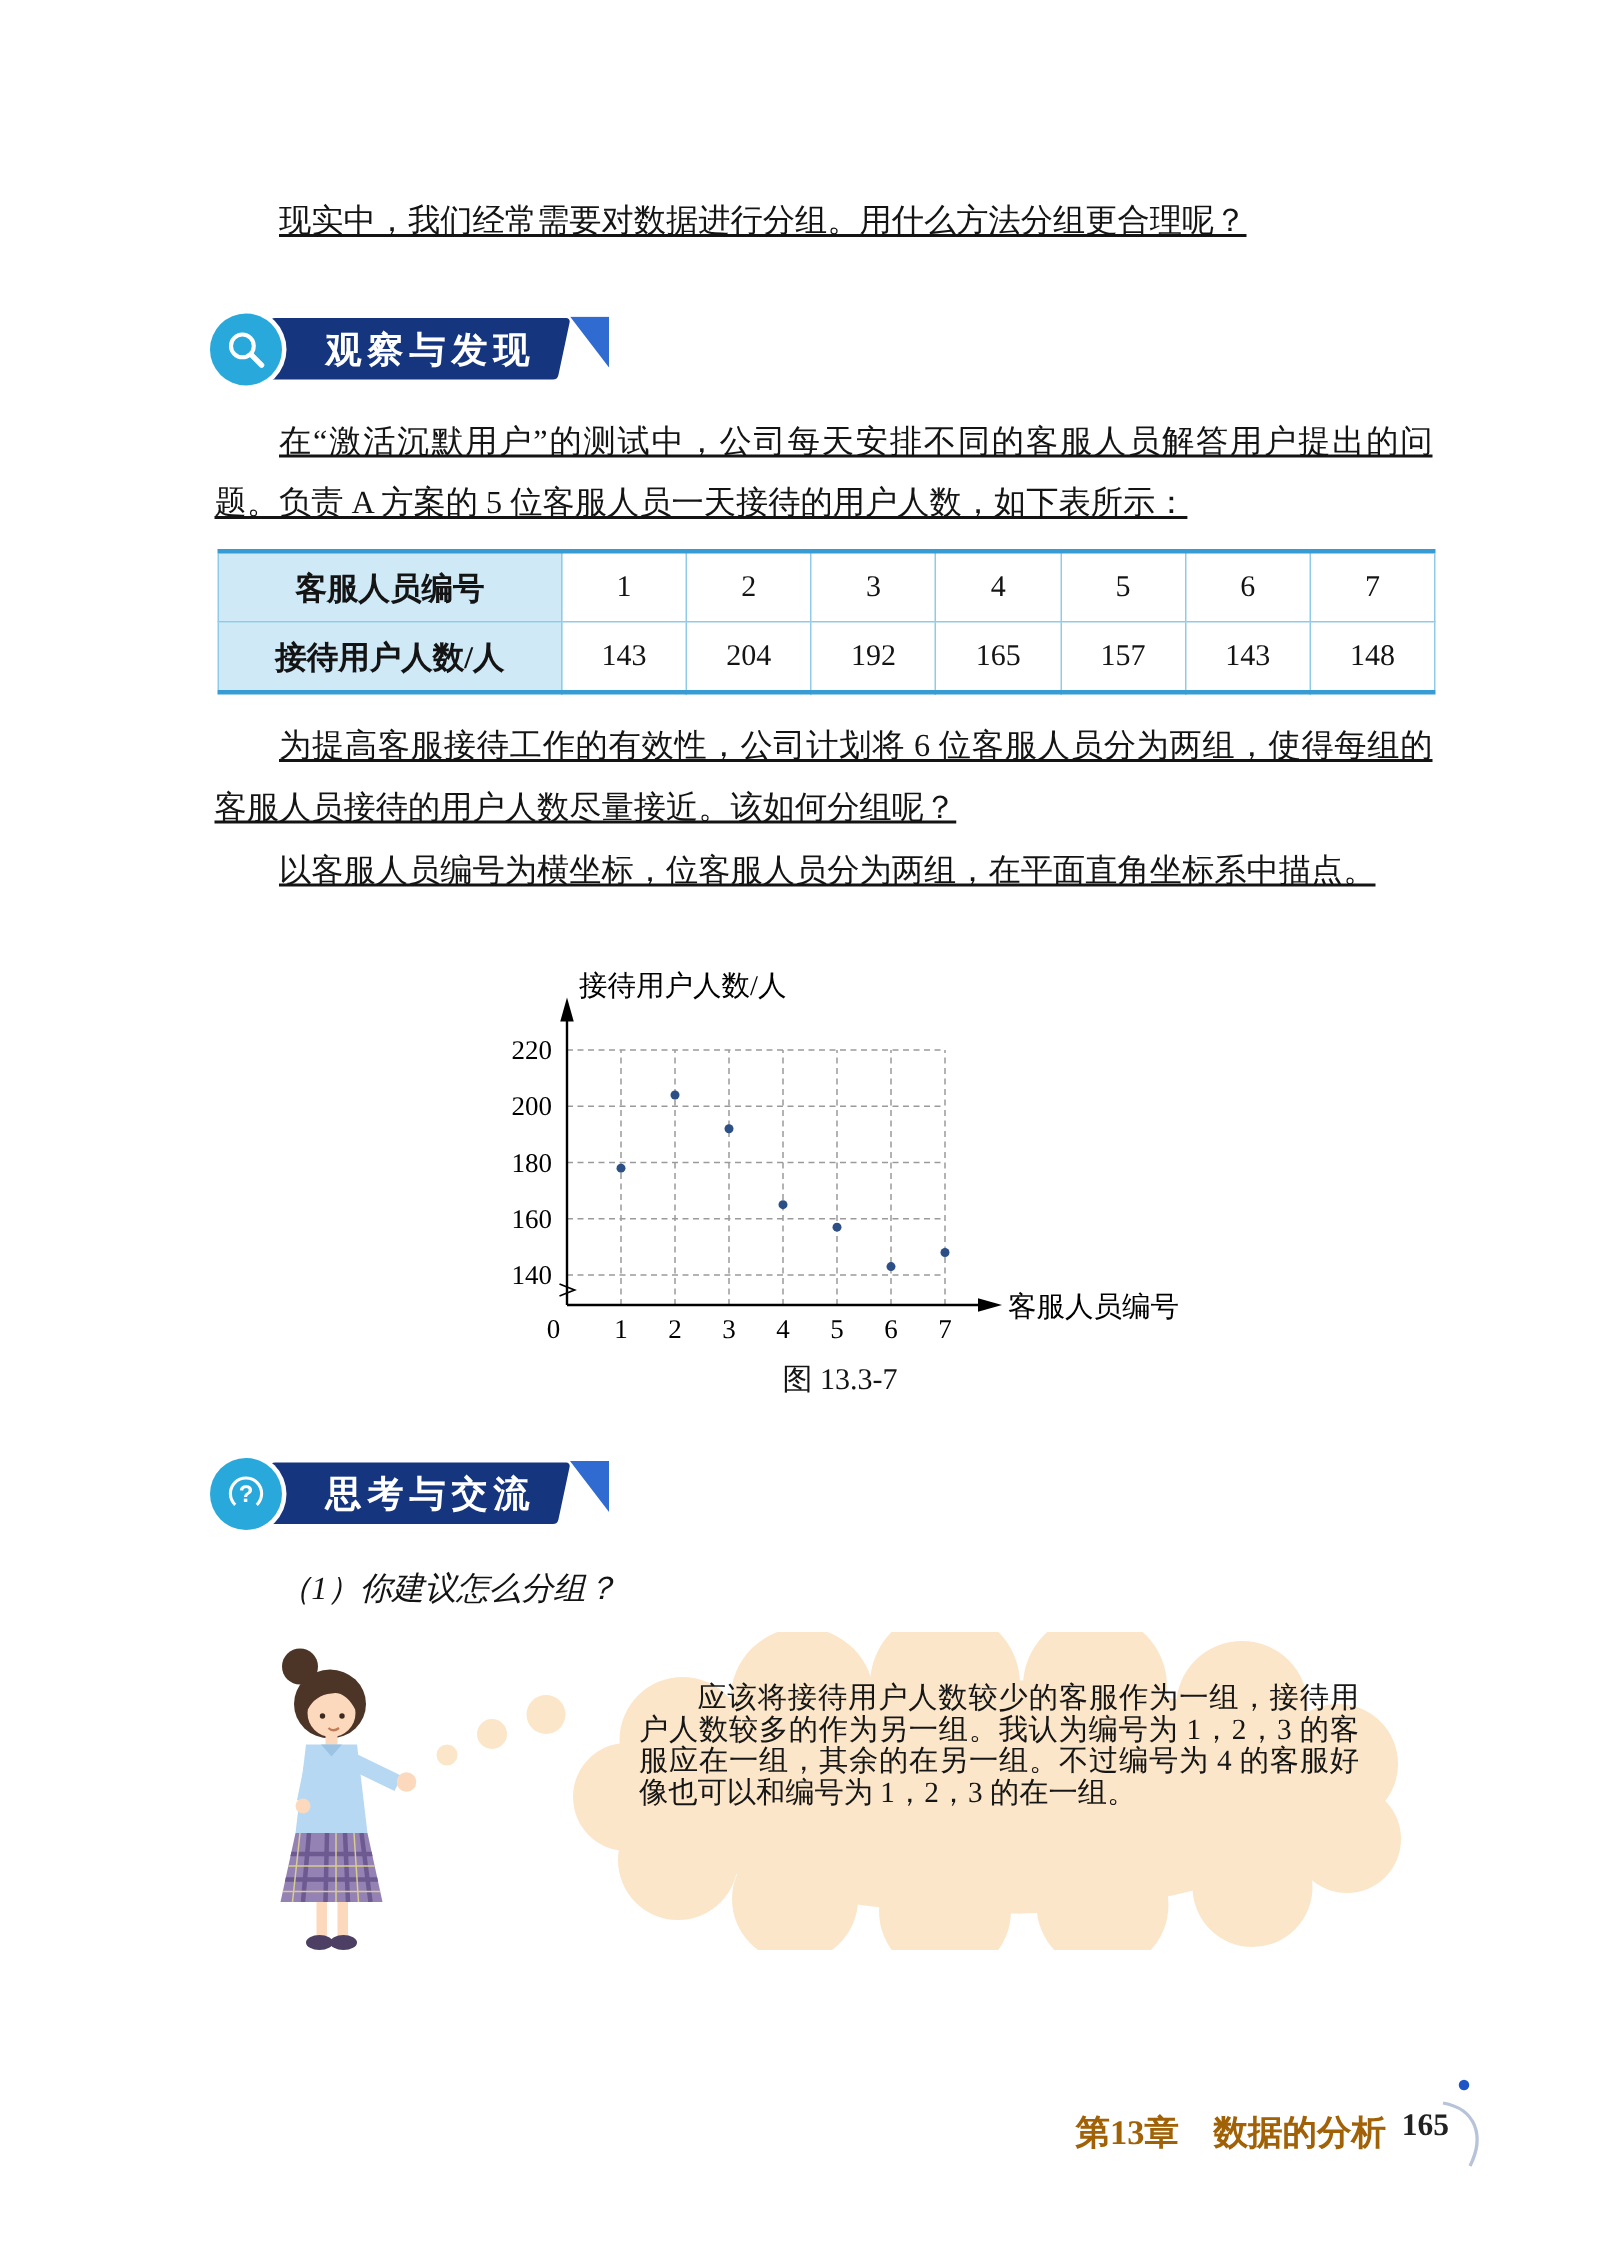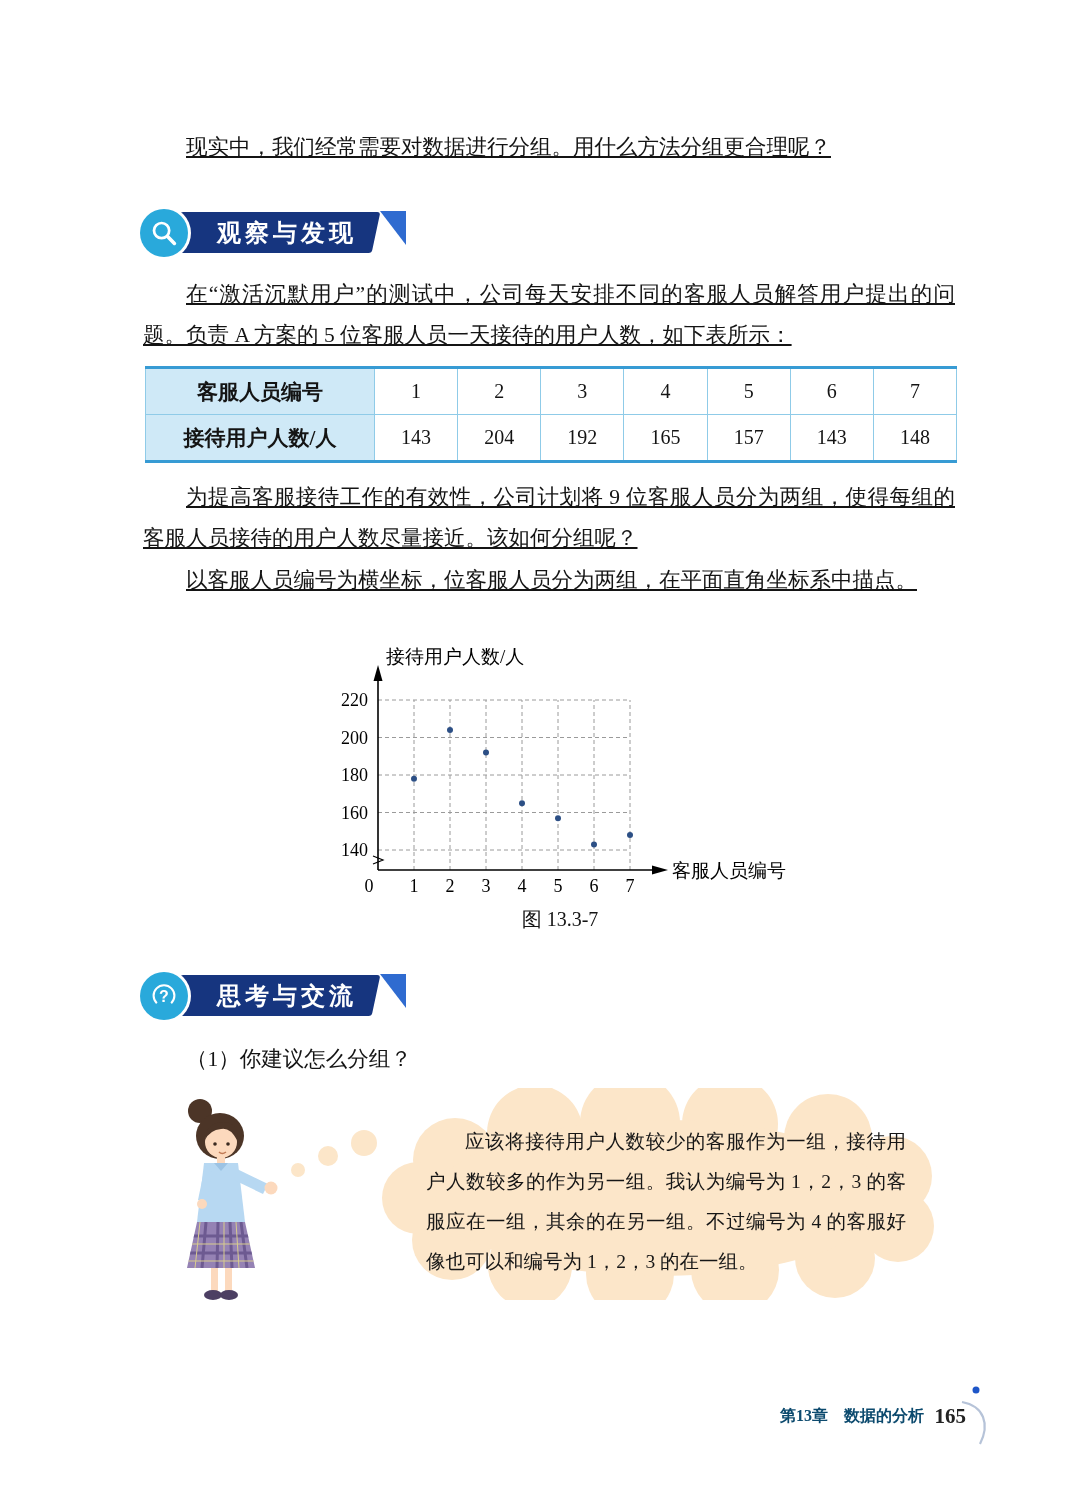--- a/index.html
+++ b/index.html
@@ -26,31 +26,31 @@
       border-top:3px solid #379bd4;border-bottom:3px solid #379bd4;}
   table.data-table th,table.data-table td{border:1px solid #8fcbe8;height:45px;text-align:center;padding:0;}
   table.data-table th{background:#cfe9f7;font-weight:bold;width:228px;font-size:21px;}
   table.data-table td{font-size:20px;}
 
   
   .chart{position:absolute;left:330px;top:645px;width:470px;height:260px;}
   .figure-caption{position:absolute;left:345px;top:906px;width:430px;text-align:center;font-size:20px;}
 
   
-  .question{position:absolute;left:186px;top:1044px;width:720px;font-size:21.5px;margin:0;}
+  .question{position:absolute;left:186px;top:1044px;width:720px;font-size:21.5px;margin:0;font-style:italic;}
   .girl{position:absolute;left:158px;top:1096px;width:130px;height:210px;}
   .dots{position:absolute;left:286px;top:1126px;width:100px;height:62px;}
   .cloud{position:absolute;left:380px;top:1088px;width:565px;height:212px;}
   .cloud svg{position:absolute;left:0;top:0;}
-  .bubble-text{position:absolute;left:46px;top:34px;width:480px;font-size:19.5px;line-height:40px;
+  .bubble-text{position:absolute;left:46px;top:34px;width:480px;font-size:19.5px;line-height:21px;
       text-align:justify;text-indent:2em;color:#161616;}
 
   
   .footer{position:absolute;left:0;top:1396px;width:1082px;height:70px;}
-  .footer-chapter{position:absolute;right:158px;top:10px;font-weight:bold;font-size:16px;color:#0c4a6e;text-align:center;}
+  .footer-chapter{position:absolute;right:158px;top:10px;font-weight:bold;font-size:23px;color:#a16207;text-align:center;}
   .page-number{position:absolute;right:116px;top:8px;font-size:21px;font-weight:bold;color:#222;}
   .ornament{position:absolute;right:82px;top:-14px;}
 </style>
 </head>
 <body>
 
 <div class="page">
 
   <p class="body-text indent abs" style="left:143px;top:127px;width:806px;">现实中，我们经常需要对数据进行分组。用什么方法分组更合理呢？</p>
 
@@ -88,21 +88,21 @@
           <td>204</td>
           <td>192</td>
           <td>165</td>
           <td>157</td>
           <td>143</td>
           <td>148</td>
         </tr>
   </tbody>
     </table>
 
-  <p class="body-text indent abs" style="left:143px;top:477px;width:812px;">为提高客服接待工作的有效性，公司计划将 9 位客服人员分为两组，使得每组的客服人员接待的用户人数尽量接近。该如何分组呢？</p>
+  <p class="body-text indent abs" style="left:143px;top:477px;width:812px;">为提高客服接待工作的有效性，公司计划将 6 位客服人员分为两组，使得每组的客服人员接待的用户人数尽量接近。该如何分组呢？</p>
 
   <p class="body-text indent abs" style="left:143px;top:560px;width:812px;">以客服人员编号为横坐标，位客服人员分为两组，在平面直角坐标系中描点。</p>
 
   <div class="chart">
     <svg id="chart-svg" viewBox="0 0 470 260" width="470" height="260">
         <line x1="84" y1="225" x2="84" y2="55" stroke="#9a9a9a" stroke-width="1" stroke-dasharray="4 3"></line>
         <line x1="120" y1="225" x2="120" y2="55" stroke="#9a9a9a" stroke-width="1" stroke-dasharray="4 3"></line>
         <line x1="156" y1="225" x2="156" y2="55" stroke="#9a9a9a" stroke-width="1" stroke-dasharray="4 3"></line>
         <line x1="192" y1="225" x2="192" y2="55" stroke="#9a9a9a" stroke-width="1" stroke-dasharray="4 3"></line>
         <line x1="228" y1="225" x2="228" y2="55" stroke="#9a9a9a" stroke-width="1" stroke-dasharray="4 3"></line>

